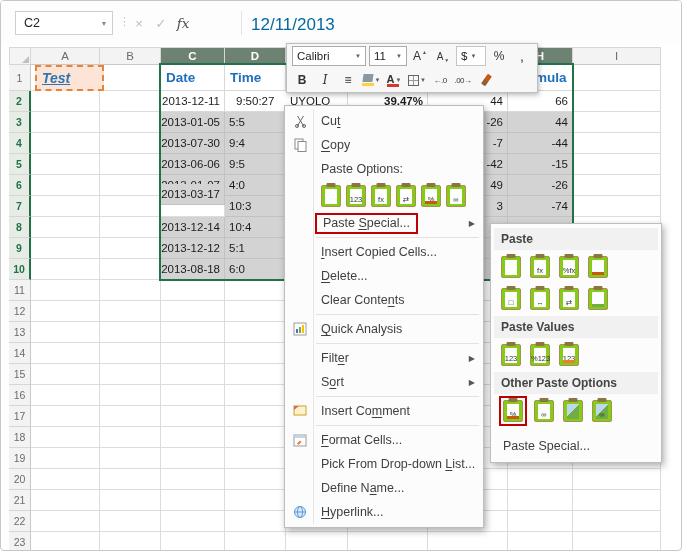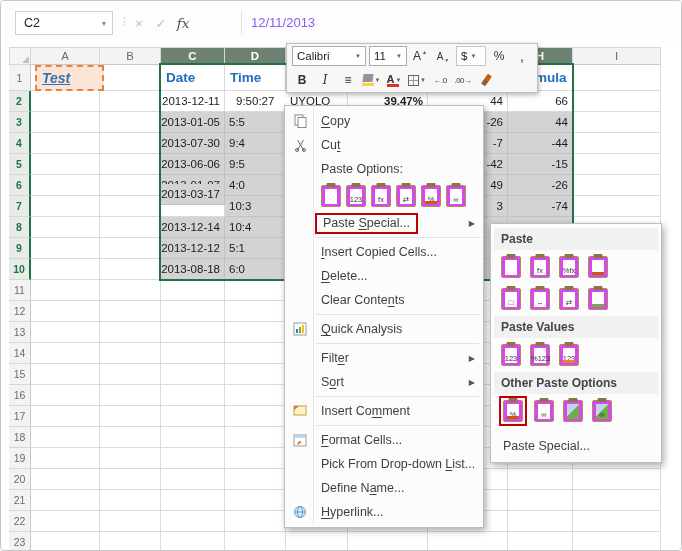--- a/index.html
+++ b/index.html
@@ -11,21 +11,21 @@
   .namebox{position:absolute;left:14px;top:10px;width:98px;height:24px;border:1px solid #cfcfcf;
            background:#fff;display:flex;align-items:center;box-sizing:border-box;}
   .nb-text{flex:1;padding-left:8px;font-size:12.5px;color:#1f1f1f;}
   .nb-arrow{width:16px;font-size:7px;color:#8a8a8a;text-align:center;}
   .fdots{position:absolute;left:118px;top:14px;font-size:11px;color:#c0c0c0;}
   .fbtn{position:absolute;top:12px;width:20px;height:20px;display:flex;align-items:center;justify-content:center;font-size:13px;}
   .fb-x{left:128px;color:#bdbdbd;}
   .fb-ok{left:150px;color:#bdbdbd;}
   .fb-fx{left:172px;color:#4d4d4d;font-family:"DejaVu Serif",serif;font-style:italic;font-size:13.5px;}
   .fsep{position:absolute;left:240px;top:10px;width:1px;height:24px;background:#e2e2e2;}
-  .fvalue{position:absolute;left:250px;top:14px;font-size:13px;color:#8b5cf6;}
+  .fvalue{position:absolute;left:250px;top:14px;font-size:17px;color:#0369a1;}
   
   #grid-layer{position:absolute;inset:0;}
   .corner{position:absolute;left:8px;top:46px;width:22px;height:18px;background:#f4f4f4;
           border:1px solid #d6d6d6;box-sizing:border-box;z-index:2;}
   .corner::after{content:"";position:absolute;right:1px;bottom:1px;width:0;height:0;
           border-left:7px solid transparent;border-bottom:7px solid #c0c0c0;}
   .colh{position:absolute;top:46px;height:18px;background:#f3f3f3;box-sizing:border-box;
         border-top:1px solid #d6d6d6;border-right:1px solid #d6d6d6;border-bottom:1px solid #c8c8c8;
         display:flex;align-items:center;justify-content:center;font-size:11.5px;color:#6b6b6b;z-index:2;}
   .colh.sel{background:#6e8273;color:#fff;border-bottom:2px solid #1e6b3c;font-weight:bold;}
@@ -77,21 +77,21 @@
   .cmenu::before{content:"";position:absolute;left:28px;top:3px;bottom:3px;width:1px;background:#e6e6e6;}
   .mi{position:relative;height:24px;display:flex;align-items:center;padding-left:36px;
       font-size:12.5px;color:#3f3f3f;white-space:nowrap;}
   .mi .ic{position:absolute;left:4px;width:22px;display:flex;justify-content:center;}
   .mi .sub{position:absolute;right:8px;font-size:8px;color:#555;}
   .msep{height:1px;background:#e2e2e2;margin:2px 4px 2px 31px;}
   .mirow{height:30px;display:flex;align-items:center;gap:5px;padding-left:36px;}
   .annot-box{border:2px solid #c00000;padding:1px 6px 2px 6px;margin-left:-6px;}
   u{text-underline-offset:2px;}
   
-  .pbi{position:relative;width:20px;height:22px;background:#d946ef;border:1px solid #a98f55;
+  .pbi{position:relative;width:20px;height:22px;background:#84cc16;border:1px solid #a98f55;
        border-radius:2px;box-sizing:border-box;flex:0 0 auto;}
   .pbi::before{content:"";position:absolute;left:50%;top:-3px;transform:translateX(-50%);
        width:9px;height:4px;background:#8d7443;border-radius:1px;}
   .pbi .pg{position:absolute;left:3px;right:3px;top:3px;bottom:2px;background:#fff;border:0;}
   .pbi .g{position:absolute;left:0;right:0;bottom:2px;text-align:center;font-size:7.5px;
        color:#333;font-style:normal;line-height:8px;}
   .pbi .cb{position:absolute;left:3px;right:3px;bottom:2px;height:3px;}
   .cb.or{background:#ed7d31;} .cb.gr{background:#70ad47;} .cb.br{background:#c55a11;}
   .pbi.pic .pg{background:linear-gradient(135deg,#bdd7ee 48%,#70ad47 48%);}
   .redwrap{display:inline-flex;padding:2px;outline:2px solid #c00000;}
@@ -301,36 +301,36 @@
       <span class="mbtn decbtn">.00→</span>
       <span class="mbtn">
         <span class="brushic"></span>
       </span>
     </div>
   </div>
 
   <div class="cmenu">
     <div class="mi">
       <span class="ic">
-          <svg width="13" height="14" viewBox="0 0 13 14">
-            <rect x="1" y="1" width="8" height="10" fill="#fff" stroke="#8a8a8a"></rect>
-            <rect x="4" y="3.5" width="8" height="10" fill="#fff" stroke="#8a8a8a"></rect>
-          </svg>
-        </span>
-      <span class="lb"><u>C</u>opy</span>
-    </div>
-    <div class="mi">
-      <span class="ic">
           <svg width="13" height="13" viewBox="0 0 13 13">
             <path d="M3.5 1 L10 11.5 M9.5 1 L3 11.5" stroke="#666" fill="none"></path>
             <circle cx="3" cy="11" r="1.5" stroke="#666" fill="none"></circle>
             <circle cx="10" cy="11" r="1.5" stroke="#666" fill="none"></circle>
           </svg>
         </span>
       <span class="lb">Cu<u>t</u></span>
+    </div>
+    <div class="mi">
+      <span class="ic">
+          <svg width="13" height="14" viewBox="0 0 13 14">
+            <rect x="1" y="1" width="8" height="10" fill="#fff" stroke="#8a8a8a"></rect>
+            <rect x="4" y="3.5" width="8" height="10" fill="#fff" stroke="#8a8a8a"></rect>
+          </svg>
+        </span>
+      <span class="lb"><u>C</u>opy</span>
     </div>
     <div class="mi">
       <span class="lb">Paste Options:</span>
     </div>
     <div class="mirow">
       <span class="pbi">
           <i class="pg"></i>
         </span>
       <span class="pbi">
           <i class="pg"></i>

